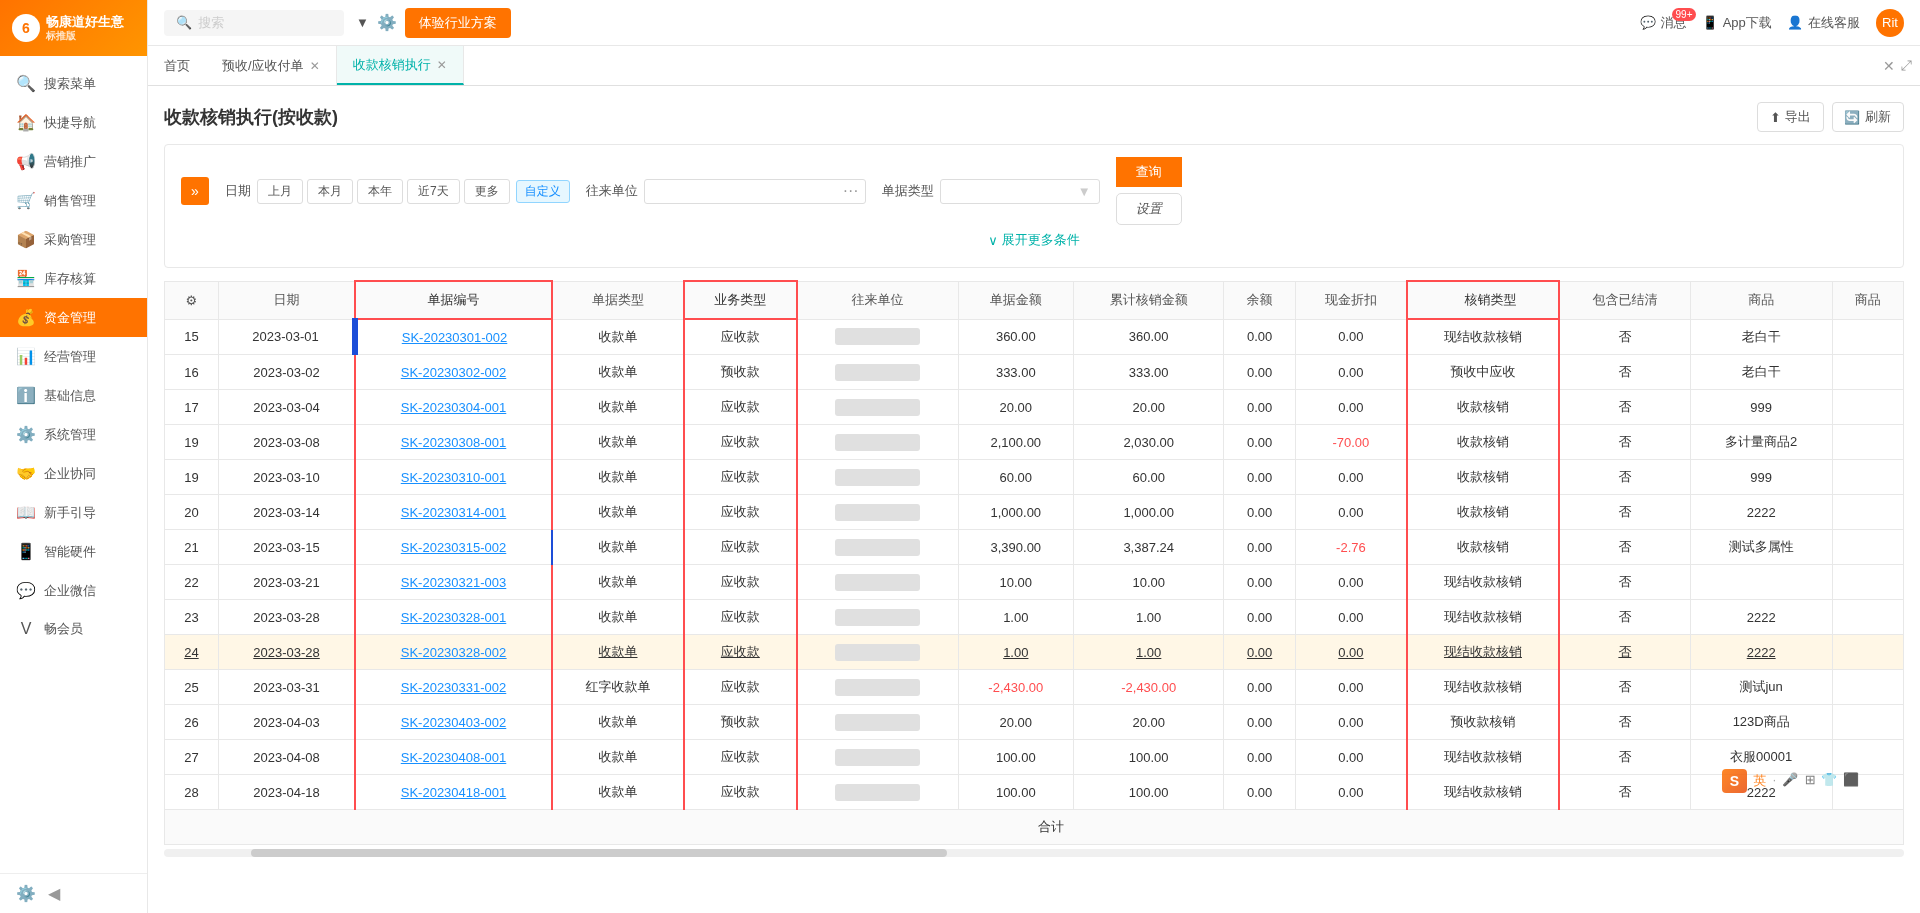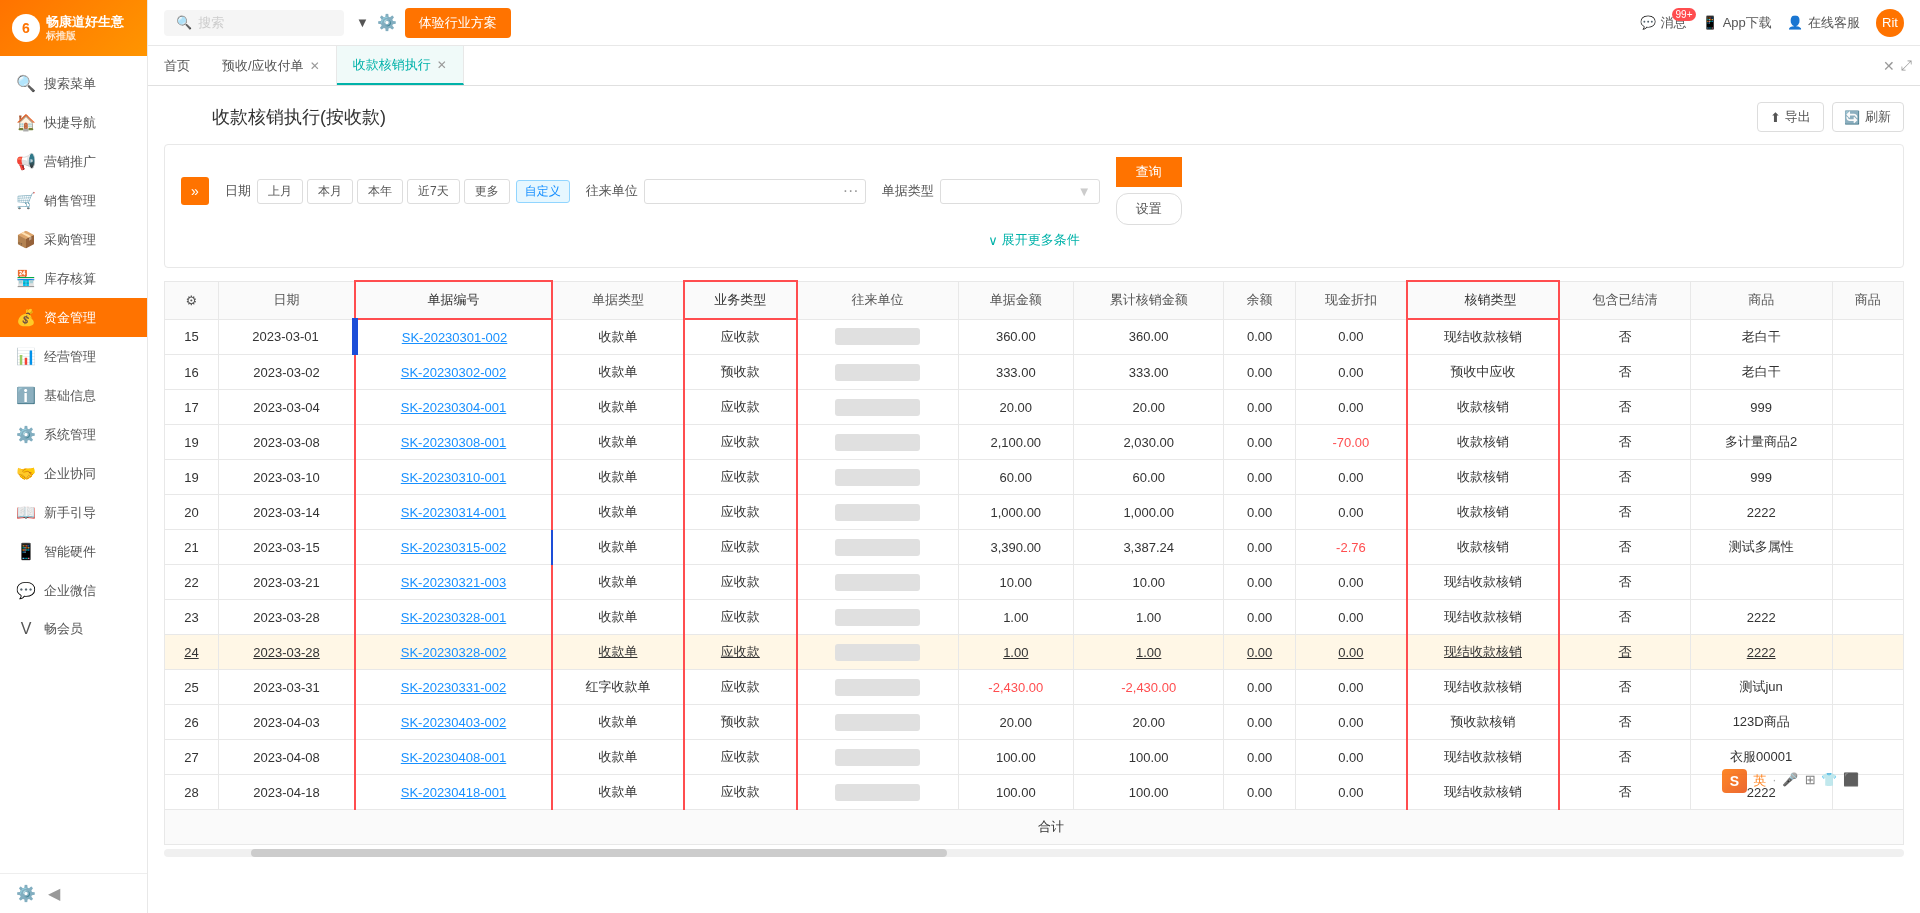--- a/index.html
+++ b/index.html
@@ -110,21 +110,21 @@
 
     
     .page-content {
       flex: 1; overflow-y: auto; overflow-x: hidden;
       background: #f5f5f5; padding: 0;
     }
     .page-inner { background: #fff; margin: 0; padding: 16px; min-height: 100%; }
 
     
     .page-header { display: flex; align-items: center; justify-content: space-between; margin-bottom: 12px; }
-    .page-title { font-size: 18px; font-weight: normal; color: #333; margin-left: 48px; }
+    .page-title { font-size: 18px; font-weight: bold; color: #333; }
     .page-header-actions { display: flex; gap: 8px; }
     .btn-outline {
       border: 1px solid #ddd; background: #fff; color: #555;
       border-radius: 4px; padding: 5px 12px; font-size: 13px; cursor: pointer;
       display: flex; align-items: center; gap: 4px;
     }
 
     
     .filter-bar {
       background: #fff; border: 1px solid #e8e8e8;
@@ -160,21 +160,21 @@
     .expand-more {
       text-align: center; padding: 6px; color: #00b2a9; cursor: pointer;
       font-size: 12px; display: flex; align-items: center; justify-content: center; gap: 4px;
     }
     .query-btn {
       background: #ff7300; color: #fff; border: none;
       border-radius: 0; padding: 6px 20px; font-size: 13px; cursor: pointer;
     }
     .set-btn {
       background: #fff; color: #555; border: 1px solid #ddd;
-      border-radius: 12px; padding: 6px 14px; font-size: 13px; cursor: pointer;
+      border-radius: 5px; padding: 6px 14px; font-size: 13px; cursor: pointer; font-style: italic;
     }
     .filter-actions { display: flex; flex-direction: column; gap: 6px; }
     table {
       width: 100%; border-collapse: collapse;
       background: #fff;
     }
     thead tr {
       background: #fafafa;
     }
     th {

